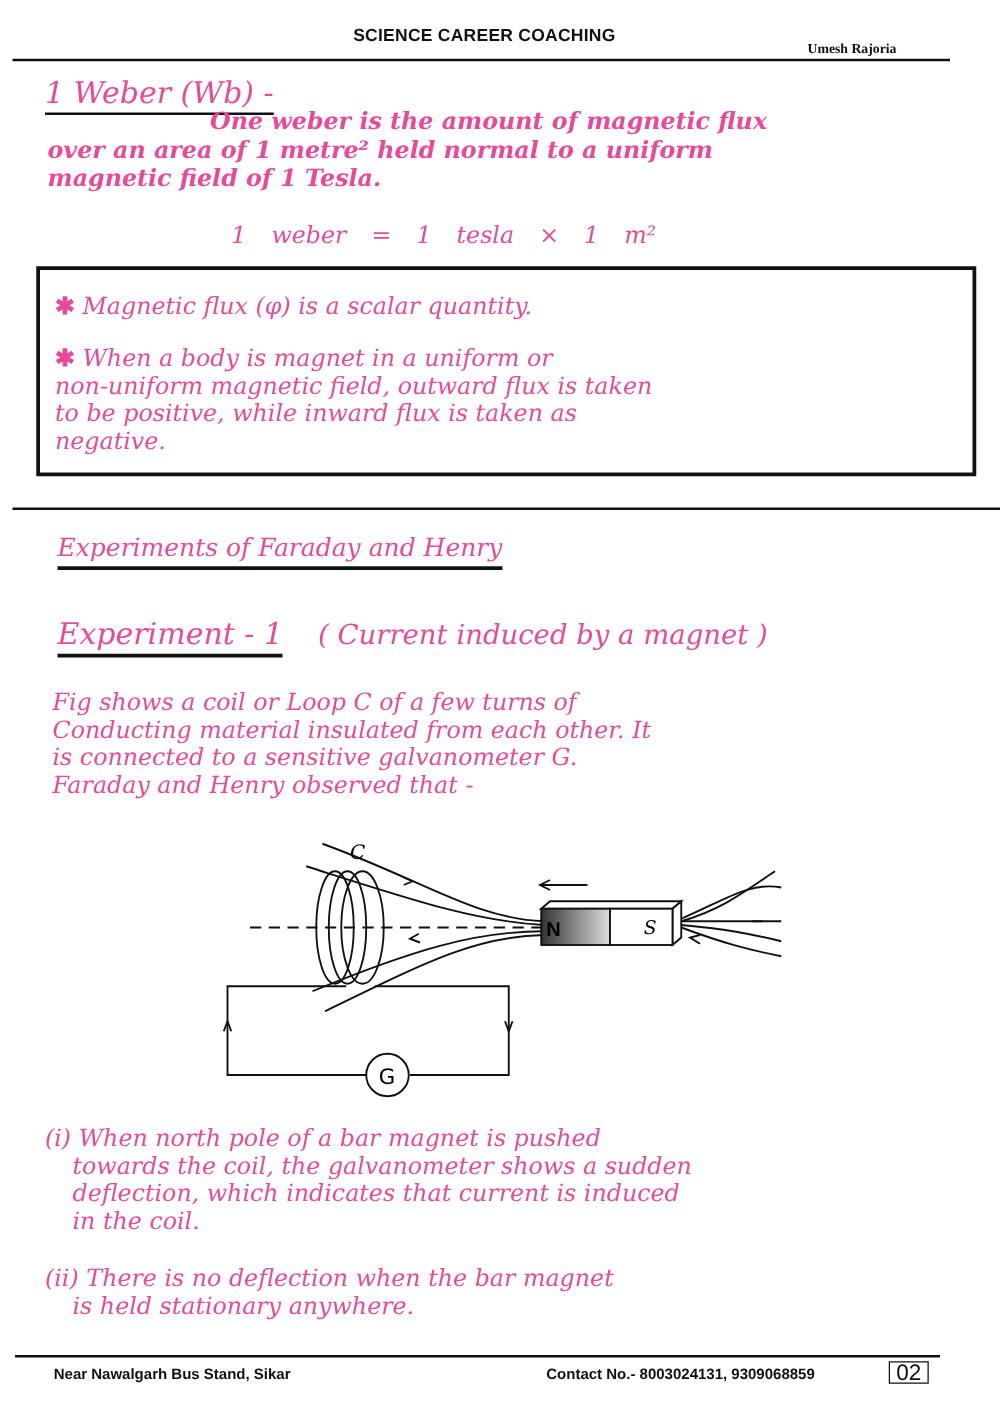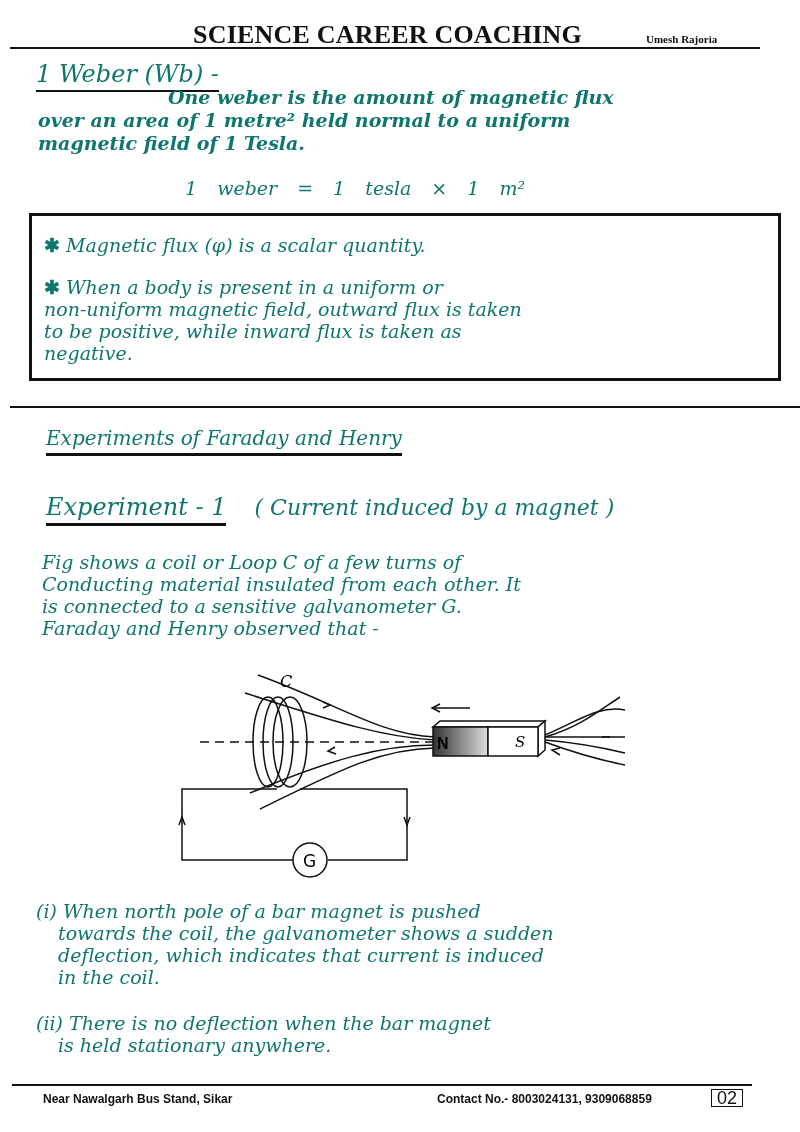--- a/index.html
+++ b/index.html
@@ -1,23 +1,23 @@
 <!DOCTYPE html>
 <html><head>
 <meta charset="utf-8">
 <style>
   html, body { margin:0; padding:0; background:#fff; }
   body { width:800px; height:1132px; position:relative; overflow:hidden; color:#111;
          font-family:"DejaVu Sans", sans-serif; }
   .abs { position:absolute; }
-  .header-title { left:0; width:775px; top:20px; text-align:center; font-family:Liberation Serif, serif;
-                  font-weight:bold; font-size:26px; letter-spacing:0.2px; }
+  .header-title { left:0; width:775px; top:20px; text-align:center; font-family:Liberation Sans, sans-serif;
+                  font-weight:bold; font-size:14px; letter-spacing:0.2px; }
   .header-author { left:646px; top:33px; font-family:"Liberation Serif", serif; font-weight:bold; font-size:11px; }
   .hline { height:2px; background:#111; }
-  .hand { font-family:"DejaVu Serif", serif; font-style:italic; color:#0f766e; }
+  .hand { font-family:"DejaVu Serif", serif; font-style:italic; color:#ec4899; }
   .sec-head { font-size:24px; left:36px; top:60px; }
   .sec-head span { border-bottom:2px solid #111; padding-bottom:2px; }
   .para { left:38px; width:730px; font-size:19px; line-height:23px; }
   .para .line { display:block; white-space:nowrap; }
   .indent { padding-left:130px; }
   .formula { left:185px; top:177px; font-size:19px; word-spacing:14px; }
   .box { left:29px; top:213px; width:752px; height:168px; border:3px solid #111; box-sizing:border-box; }
   .box-item { position:absolute; left:12px; font-size:19px; line-height:22px; white-space:nowrap; }
   .box-item .line { display:block; }
   .h2 { font-size:20px; left:46px; top:426px; }
@@ -46,21 +46,21 @@
   <span class="line">magnetic field of 1 Tesla.</span>
 </div>
 <div class="abs hand formula">1 weber = 1 tesla × 1 m²</div>
 
 <div class="abs box">
   <div class="box-item hand" style="top:18px;">
     <span style="font-style:normal;font-weight:bold;">✱</span>
     <span>Magnetic flux (φ) is a scalar quantity.</span>
   </div>
   <div class="box-item hand" style="top:60px;">
-    <span class="line"><span style="font-style:normal;font-weight:bold;">✱</span> <span>When a body is present in a uniform or</span></span>
+    <span class="line"><span style="font-style:normal;font-weight:bold;">✱</span> <span>When a body is magnet in a uniform or</span></span>
     <span class="line">non-uniform magnetic field, outward flux is taken</span>
     <span class="line">to be positive, while inward flux is taken as</span>
     <span class="line">negative.</span>
   </div>
 </div>
 
 <div class="abs hline" style="left:10px;top:406px;width:790px;height:1.5px;"></div>
 
 <div class="abs hand h2"><span>Experiments of Faraday and Henry</span></div>
 <div class="abs hand h3">

